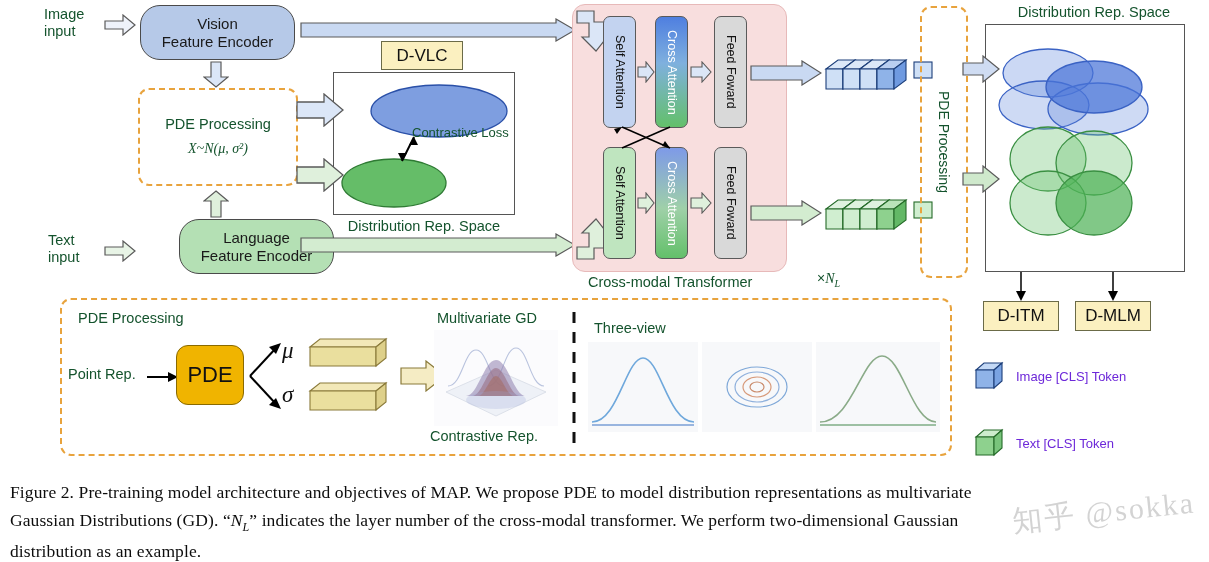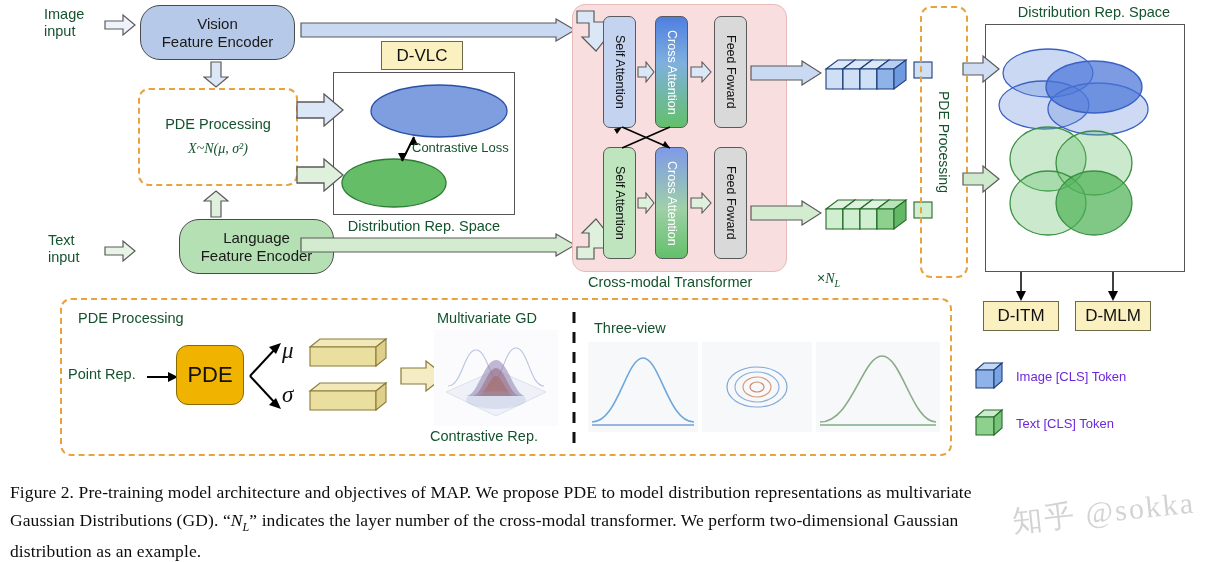--- a/index.html
+++ b/index.html
@@ -113,21 +113,21 @@
   </div>
 
   <div class="abs framebox" style="left:333px;top:72px;width:182px;height:143px;">
     <svg width="180" height="141" viewBox="0 0 180 141">
       <ellipse cx="105" cy="38" rx="68" ry="26" fill="#7e9ee0" stroke="#2a50a8" stroke-width="1.3"></ellipse>
       <ellipse cx="60" cy="110" rx="52" ry="24" fill="#65bd68" stroke="#2e7a33" stroke-width="1.3"></ellipse>
       <line x1="80" y1="64" x2="68" y2="88" stroke="#000" stroke-width="2"></line>
       <polygon points="80,64 75,72 84,72" fill="#000"></polygon>
       <polygon points="68,88 64,80 73,80" fill="#000"></polygon>
     </svg>
-    <div class="abs lbl" style="left:78px;top:67px;font-size:13px;">Contrastive Loss</div>
+    <div class="abs lbl" style="left:78px;top:52px;font-size:13px;">Contrastive Loss</div>
   </div>
   <div class="abs lbl" style="left:333px;top:218px;width:182px;text-align:center;">Distribution Rep. Space</div>
 
   <div class="abs" style="left:296px;top:93px;">
     <svg width="48" height="34" viewBox="0 0 48 34">
         <polygon points="1,9 28,9 28,1 47,17 28,33 28,25 1,25" fill="#dbe6f7" stroke="#5a5a5a" stroke-width="1.3"></polygon>
       </svg>
   </div>
   <div class="abs" style="left:296px;top:158px;">
     <svg width="48" height="34" viewBox="0 0 48 34">
@@ -323,21 +323,21 @@
   <div class="abs legend-row" style="left:974px;top:361px;">
     <svg width="30" height="30" viewBox="0 0 30 30">
       <g stroke="#1d3f7a" stroke-width="1.1">
         <polygon points="2,9 10,2 28,2 20,9" fill="#c3d8f5"></polygon>
         <polygon points="2,9 20,9 20,27 2,27" fill="#8fb3e8"></polygon>
         <polygon points="20,9 28,2 28,20 20,27" fill="#7aa3e2"></polygon>
       </g>
     </svg>
     <span class="legend-txt">Image [CLS] Token</span>
   </div>
-  <div class="abs legend-row" style="left:974px;top:408px;">
+  <div class="abs legend-row" style="left:974px;top:428px;">
     <svg width="30" height="30" viewBox="0 0 30 30">
       <g stroke="#256b29" stroke-width="1.1">
         <polygon points="2,9 10,2 28,2 20,9" fill="#cdeccd"></polygon>
         <polygon points="2,9 20,9 20,27 2,27" fill="#8ed18e"></polygon>
         <polygon points="20,9 28,2 28,20 20,27" fill="#79c47c"></polygon>
       </g>
     </svg>
     <span class="legend-txt">Text [CLS] Token</span>
   </div>
 

